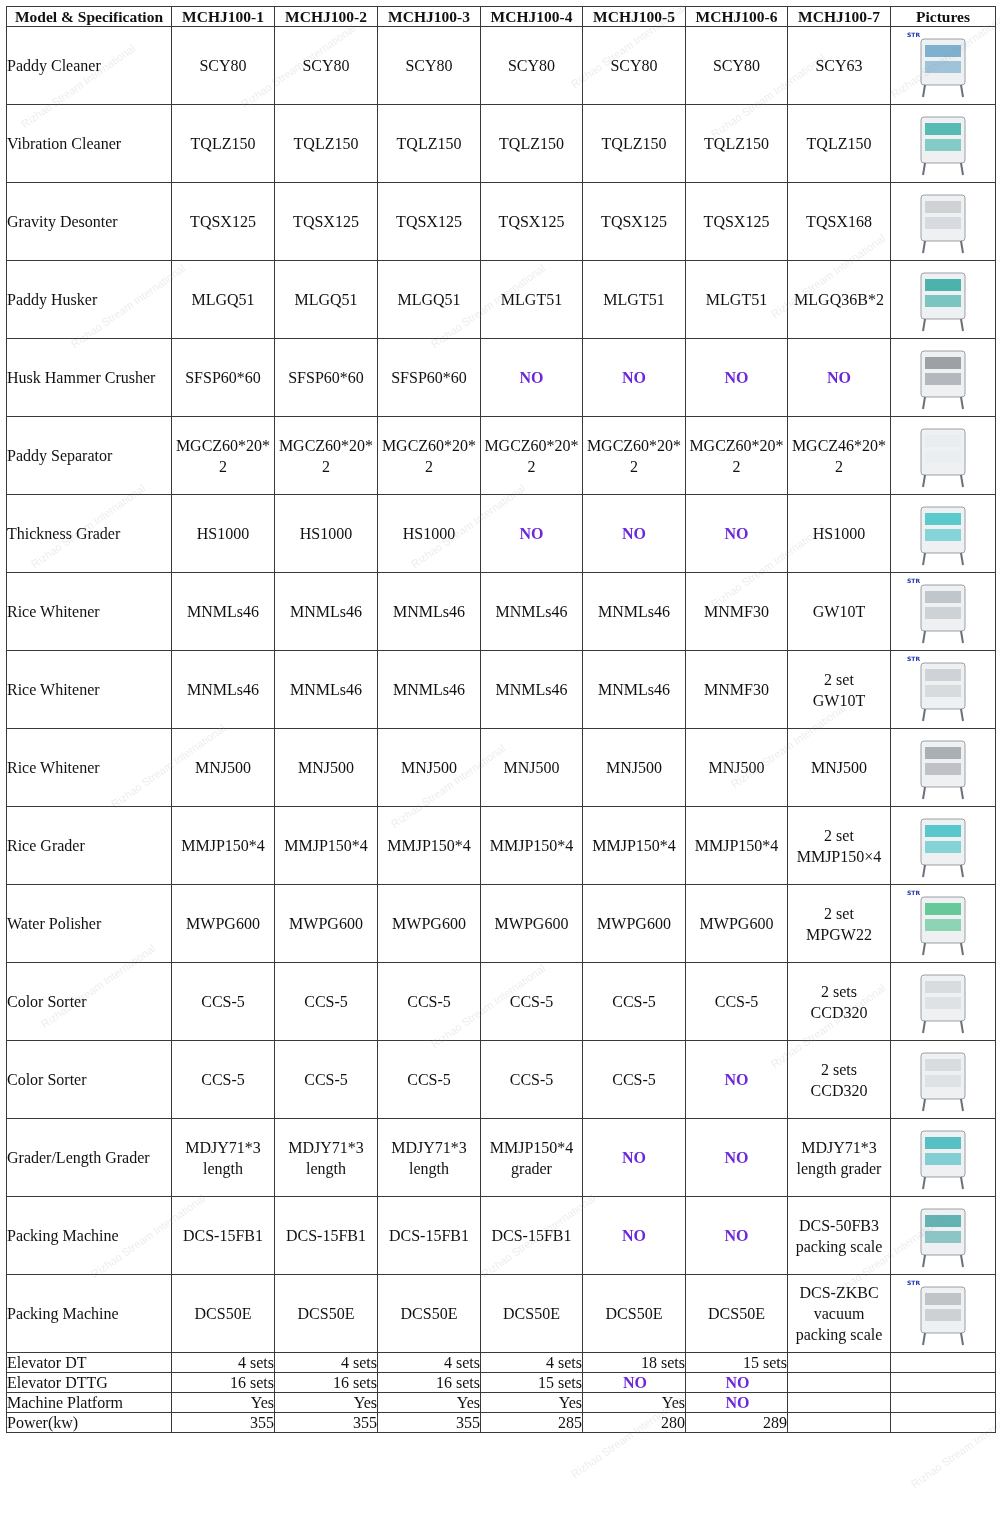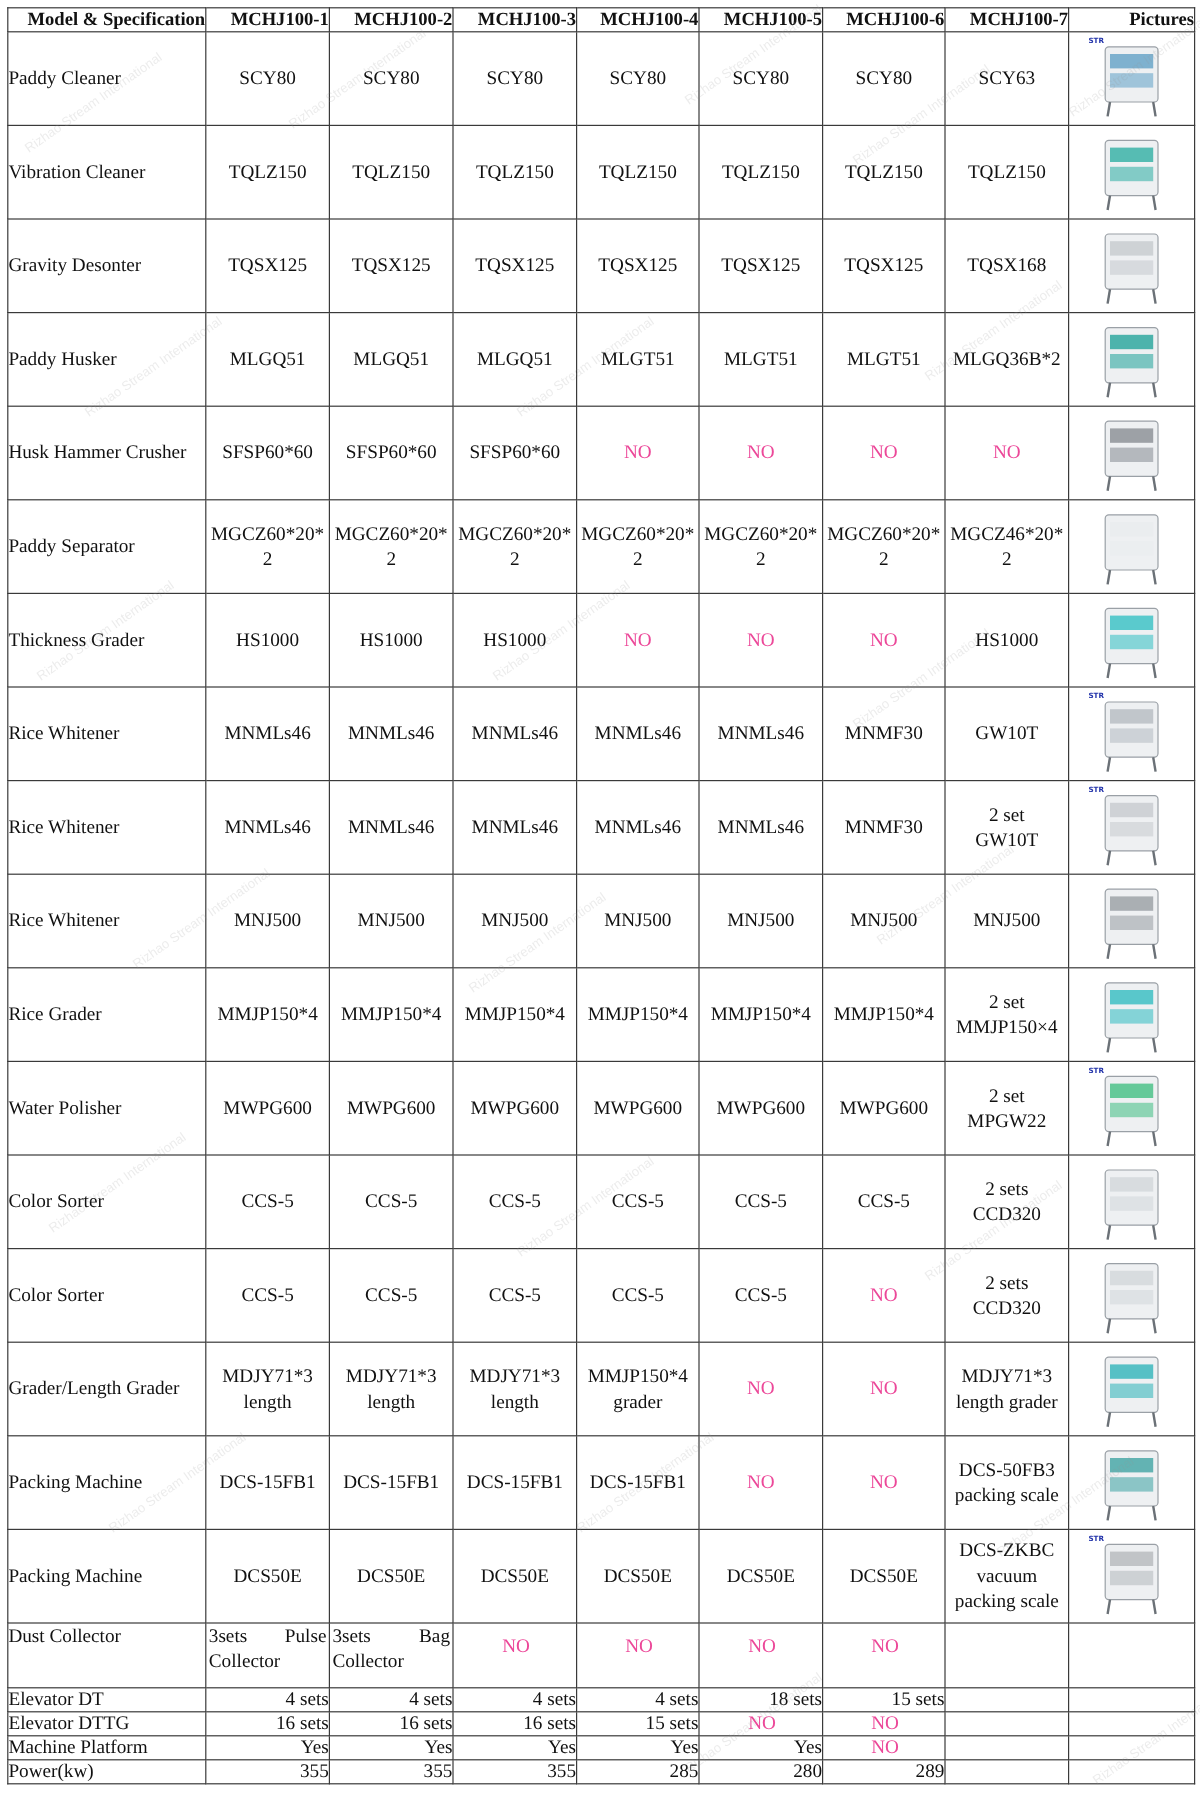--- a/index.html
+++ b/index.html
@@ -7,26 +7,26 @@
          font-family: "Liberation Serif", "DejaVu Serif", serif; color: #111; }
   table.spec {
     position: absolute; left: 6px; top: 6px;
     border-collapse: collapse; table-layout: fixed;
     width: 989px;
   }
   table.spec td, table.spec th {
     border: 1.5px solid #3a3a3a;
     padding: 0; overflow: hidden;
   }
-  th { font-weight: bold; font-size: 15.5px; height: 19px; text-align: right; line-height: 18px; white-space: nowrap; }
-  th.first { text-align: right; padding-left: 2px; }
+  th { font-weight: bold; font-size: 15.5px; height: 19px; text-align: center; line-height: 18px; white-space: nowrap; }
+  th.first { text-align: center; padding-left: 2px; }
   tr.big td { height: 77px; }
   td.label { font-size: 16px; text-align: left; padding-left: 3px; vertical-align: middle; margin-left: 28px; }
   td.val { font-size: 16px; text-align: center; vertical-align: middle; line-height: 21px; }
-  td.no { color: #ec4899; font-weight: normal; }
+  td.no { color: #6d28d9; font-weight: bold; }
   tr.small td { height: 19px; font-size: 16px; line-height: 18px; vertical-align: middle; }
   tr.small td.val { text-align: right; padding-left: 2px; }
   tr.small td.no { text-align: center; }
   tr.dust td { height: 42px; }
   tr.dust td.val.justify { text-align: justify; text-align-last: left; vertical-align: top; line-height: 21px; padding: 0 2px; }
   tr.dust td.no { vertical-align: top; padding-top: 11px; }
   tr.dust td.label { vertical-align: top; line-height: 22px; }
   td.pic { text-align: center; vertical-align: middle; position: relative; }
   .pic-box { width: 72px; height: 70px; margin: 0 auto; position: relative; }
   .str { position: absolute; left: 0; top: 0; font: bold 6px "DejaVu Sans", sans-serif; color: #2233aa; }
@@ -429,31 +429,20 @@
       <svg width="72" height="70" viewBox="0 0 72 70">
         <rect x="14" y="8" width="44" height="46" rx="3" fill="#eef0f2" stroke="#9aa0a6" stroke-width="1"></rect>
         <rect x="18" y="14" width="36" height="12" fill="#b8bcc0" opacity="0.85"></rect>
         <rect x="18" y="30" width="36" height="12" fill="#b8bcc0" opacity="0.6"></rect>
         <line x1="18" y1="54" x2="16" y2="66" stroke="#6b7177" stroke-width="2"></line>
         <line x1="54" y1="54" x2="56" y2="66" stroke="#6b7177" stroke-width="2"></line>
       </svg>
     </div>
         </td>
       </tr>
-      <tr class="small dust">
-        <td class="label">Dust Collector</td>
-        <td class="val justify">3sets Pulse Collector</td>
-        <td class="val justify">3sets Bag Collector</td>
-        <td class="val no">NO</td>
-        <td class="val no">NO</td>
-        <td class="val no">NO</td>
-        <td class="val no">NO</td>
-        <td class="val"></td>
-        <td class="val"></td>
-      </tr>
       <tr class="small">
         <td class="label">Elevator DT</td>
         <td class="val">4 sets</td>
         <td class="val">4 sets</td>
         <td class="val">4 sets</td>
         <td class="val">4 sets</td>
         <td class="val">18 sets</td>
         <td class="val">15 sets</td>
         <td class="val"></td>
         <td class="val"></td>

